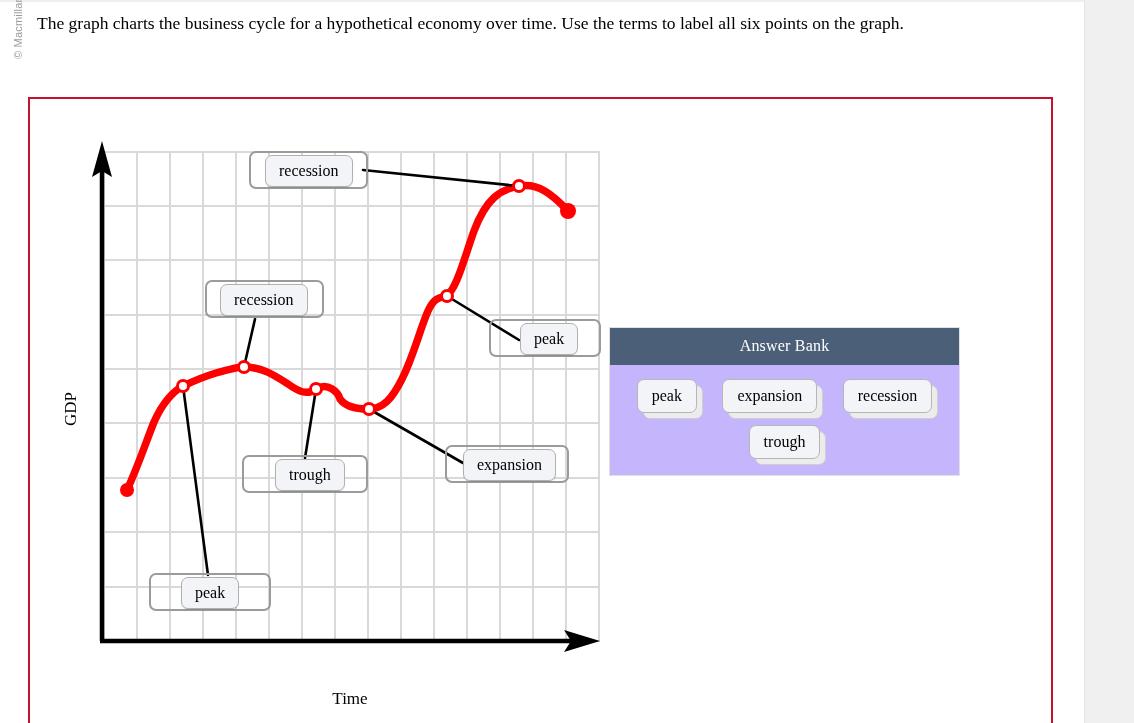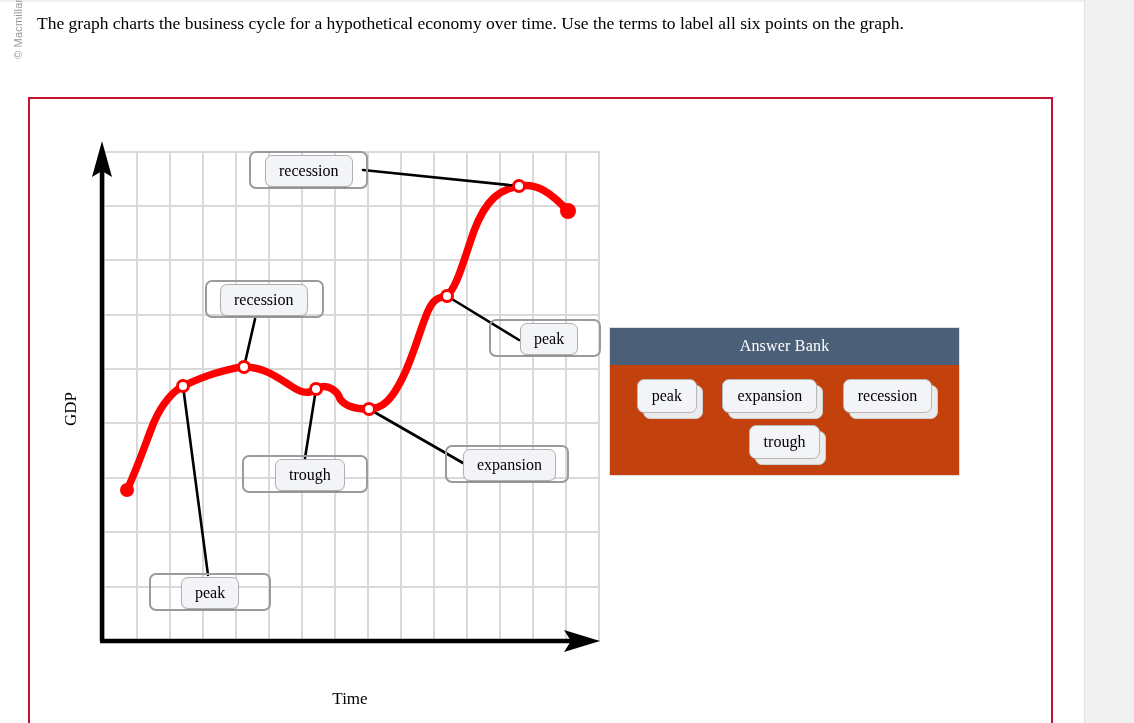--- a/index.html
+++ b/index.html
@@ -115,21 +115,21 @@
     box-shadow: 0 1px 1px rgba(0,0,0,.10);
   }
 
   
   .answer-bank {
     position: absolute;
     left: 579px;
     top: 228px;
     width: 351px;
     box-sizing: border-box;
-    background: #c2410c;
+    background: #c4b5fd;
     border: 1px solid #e0e0e0;
   }
   .answer-bank-header {
     background: #4b5f78;
     color: #ffffff;
     font-size: 16px;
     text-align: center;
     padding: 9px 0 10px;
     letter-spacing: .2px;
   }

